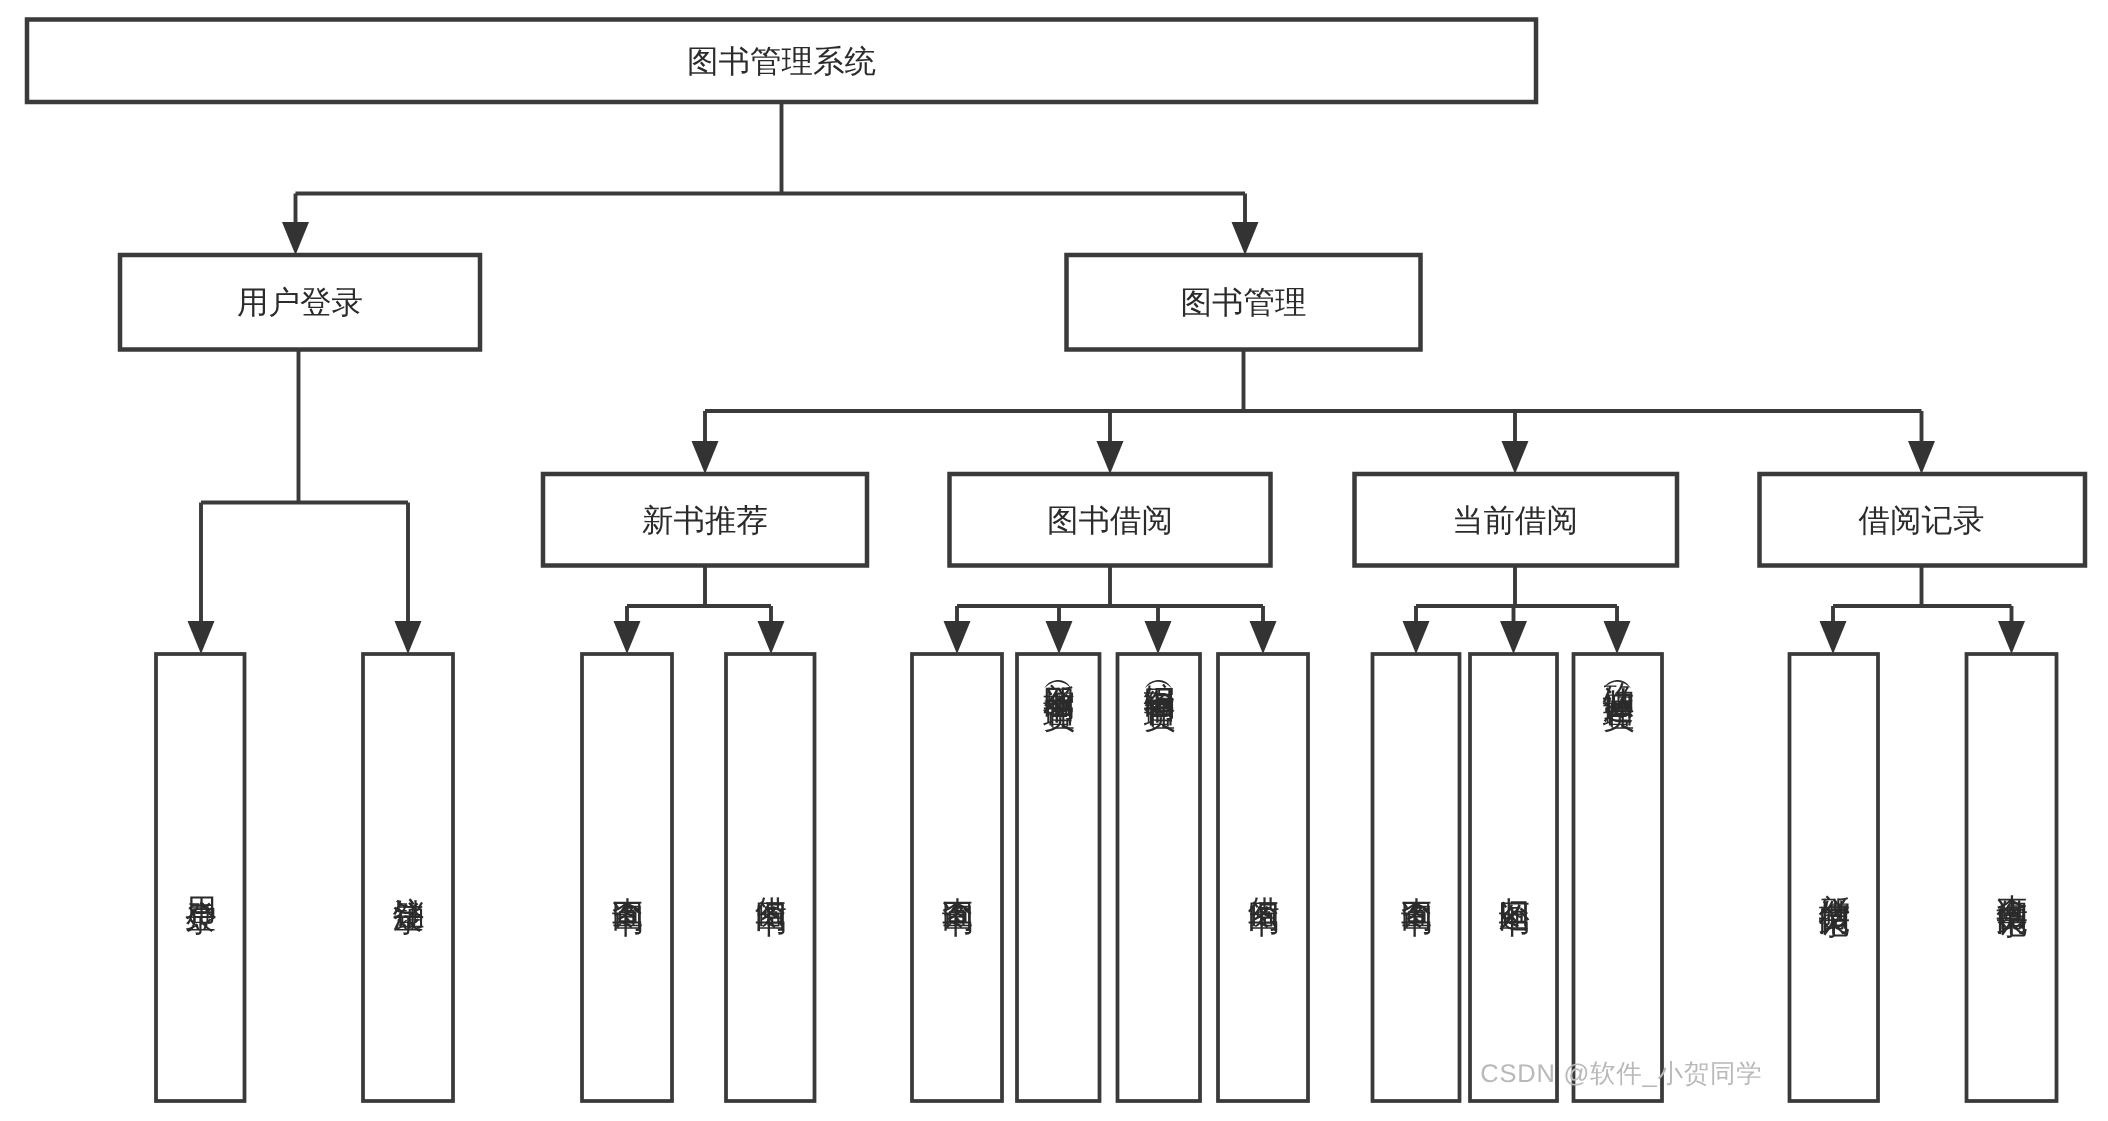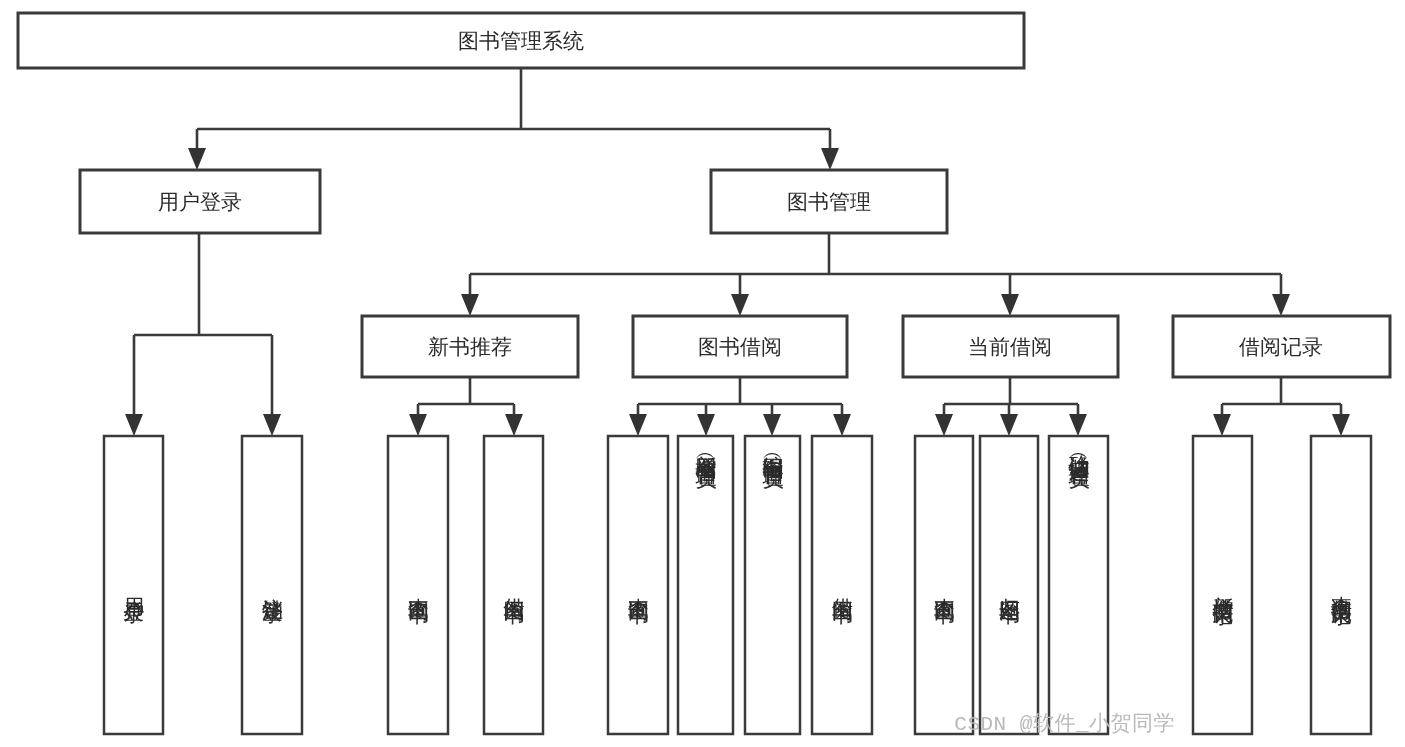--- a/index.html
+++ b/index.html
@@ -64,25 +64,25 @@
     letter-spacing: 2px;
     font-size: 21px;
     color: #2b2b2b;
     line-height: 1;
     white-space: nowrap;
     font-family: "DejaVu Sans", "Liberation Sans", sans-serif;
   }
   .watermark {
     position: absolute;
     right: 14px;
-    bottom: 10px;
-    font-size: 21px;
+    bottom: 20px;
+    font-size: 17px;
     color: #b9b9b9;
     letter-spacing: 0.5px;
-    font-family: Liberation Mono, monospace;
+    font-family: Liberation Sans, sans-serif;
     white-space: nowrap;
   }
 </style>
 </head>
 <body>
 
 <div id="diagram-root">
 
   <svg class="flow" viewBox="0 0 1405 747" xmlns="http://www.w3.org/2000/svg">
 

